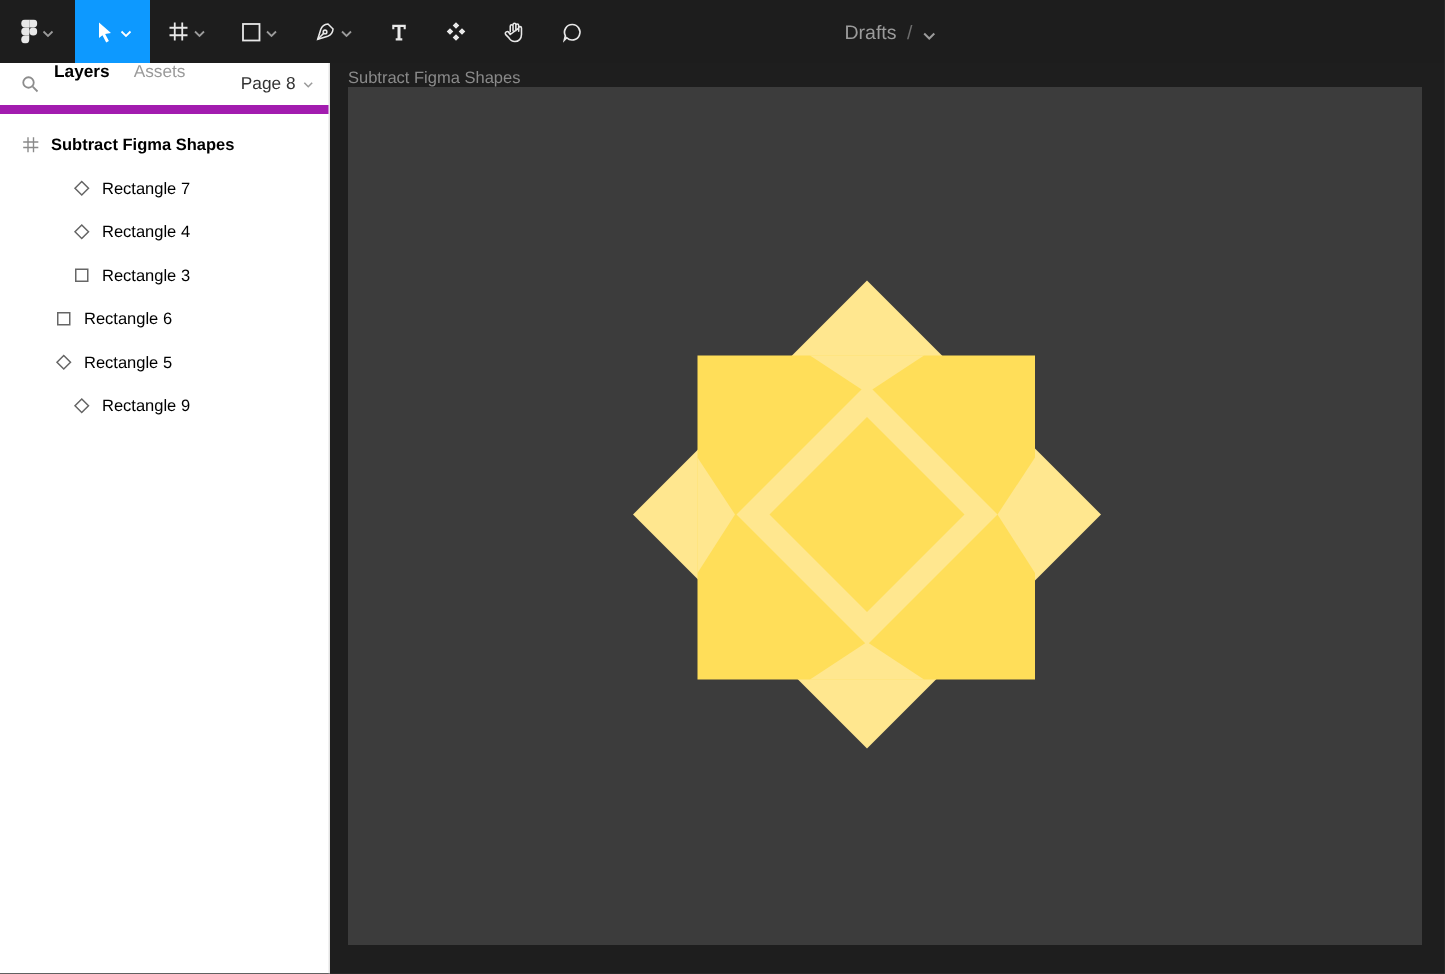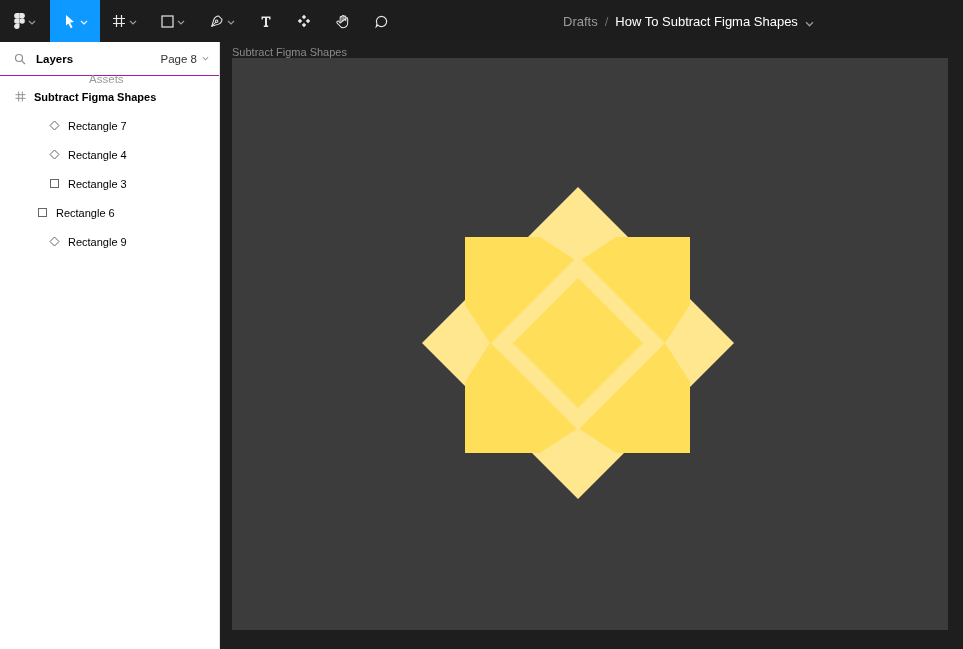--- a/index.html
+++ b/index.html
@@ -13,25 +13,25 @@
   .tool svg { display:block; }
   .chev { margin-top:2px; }
 
   .breadcrumb { position:absolute; left:563px; top:0; height:42px; display:flex; align-items:center; gap:7px; font-size:13px; }
   .crumb-folder { color:#9b9b9b; }
   .crumb-sep { color:#6d6d6d; }
   .crumb-title { color:#ffffff; }
 
   
   .sidebar { position:absolute; top:42px; left:0; width:220px; height:607px; background:#ffffff; border-right:1px solid #e3e3e3; z-index:4; }
-  .sidebar-header { height:34px; display:flex; align-items:center; padding:0 10px 0 14px; border-bottom:1px solid #a21caf; }
+  .sidebar-header { height:34px; display:flex; padding:0 10px 0 14px; border-bottom:6px solid #a21caf; }
   .sidebar-header .search { margin-right:10px; display:flex; align-items:center; }
   .tab { font-size:11.5px; margin-right:16px; }
   .tab.active { color:#000; font-weight:700; }
-  .tab.inactive { color:#9a9a9a;margin-top:40px; }
+  .tab.inactive { color:#9a9a9a; }
   .page-select { margin-left:auto; font-size:11.5px; color:#333; display:flex; align-items:center; gap:5px; }
 
   .layers { padding-top:6px; }
   .layer-row { height:29px; display:flex; align-items:center; font-size:11px; color:#000; }
   .layer-row .licon { width:12px; display:flex; align-items:center; justify-content:center; margin-right:8px; }
   .layer-row.bold { font-weight:700; }
   .d0 { padding-left:14px; }
   .d1 { padding-left:48px; }
   .d2 { padding-left:36px; }
 
@@ -145,21 +145,20 @@
     <span>
       <svg width="15" height="15" viewBox="0 0 16 16" fill="none" stroke="#e8e8e8" stroke-width="1.2">
         <path d="M8 2.5a5.5 5.5 0 1 1-3.9 9.4L2.4 13.6l.7-3.1A5.5 5.5 0 0 1 8 2.5z"></path>
       </svg>
     </span>
   </div>
 
   <div class="breadcrumb">
     <span class="crumb-folder">Drafts</span>
     <span class="crumb-sep">/</span>
-    <span class="crumb-title">How To Subtract Figma Shapes</span>
     <span class="chev">
       <svg width="9" height="6" viewBox="0 0 8 5" fill="none" stroke="#9a9a9a" stroke-width="1.2">
           <path d="M1 1l3 3 3-3"></path>
         </svg>
     </span>
   </div>
 </div>
 
 <div class="sidebar">
   <div class="sidebar-header">
@@ -220,20 +219,28 @@
 
     <div class="layer-row d2">
       <span class="licon">
         <svg width="11" height="11" viewBox="0 0 11 11" fill="none" stroke="#666" stroke-width="1">
             <rect x="1.5" y="1.5" width="8" height="8"></rect>
           </svg>
       </span>
       <span>Rectangle 6</span>
     </div>
 
+    <div class="layer-row d2">
+      <span class="licon">
+        <svg width="11" height="11" viewBox="0 0 11 11" fill="none" stroke="#666" stroke-width="1">
+            <path d="M5.5 1L10 5.5 5.5 10 1 5.5z"></path>
+          </svg>
+      </span>
+      <span>Rectangle 5</span>
+    </div>
 
     <div class="layer-row d1">
       <span class="licon">
         <svg width="11" height="11" viewBox="0 0 11 11" fill="none" stroke="#666" stroke-width="1">
             <path d="M5.5 1L10 5.5 5.5 10 1 5.5z"></path>
           </svg>
       </span>
       <span>Rectangle 9</span>
     </div>
 

